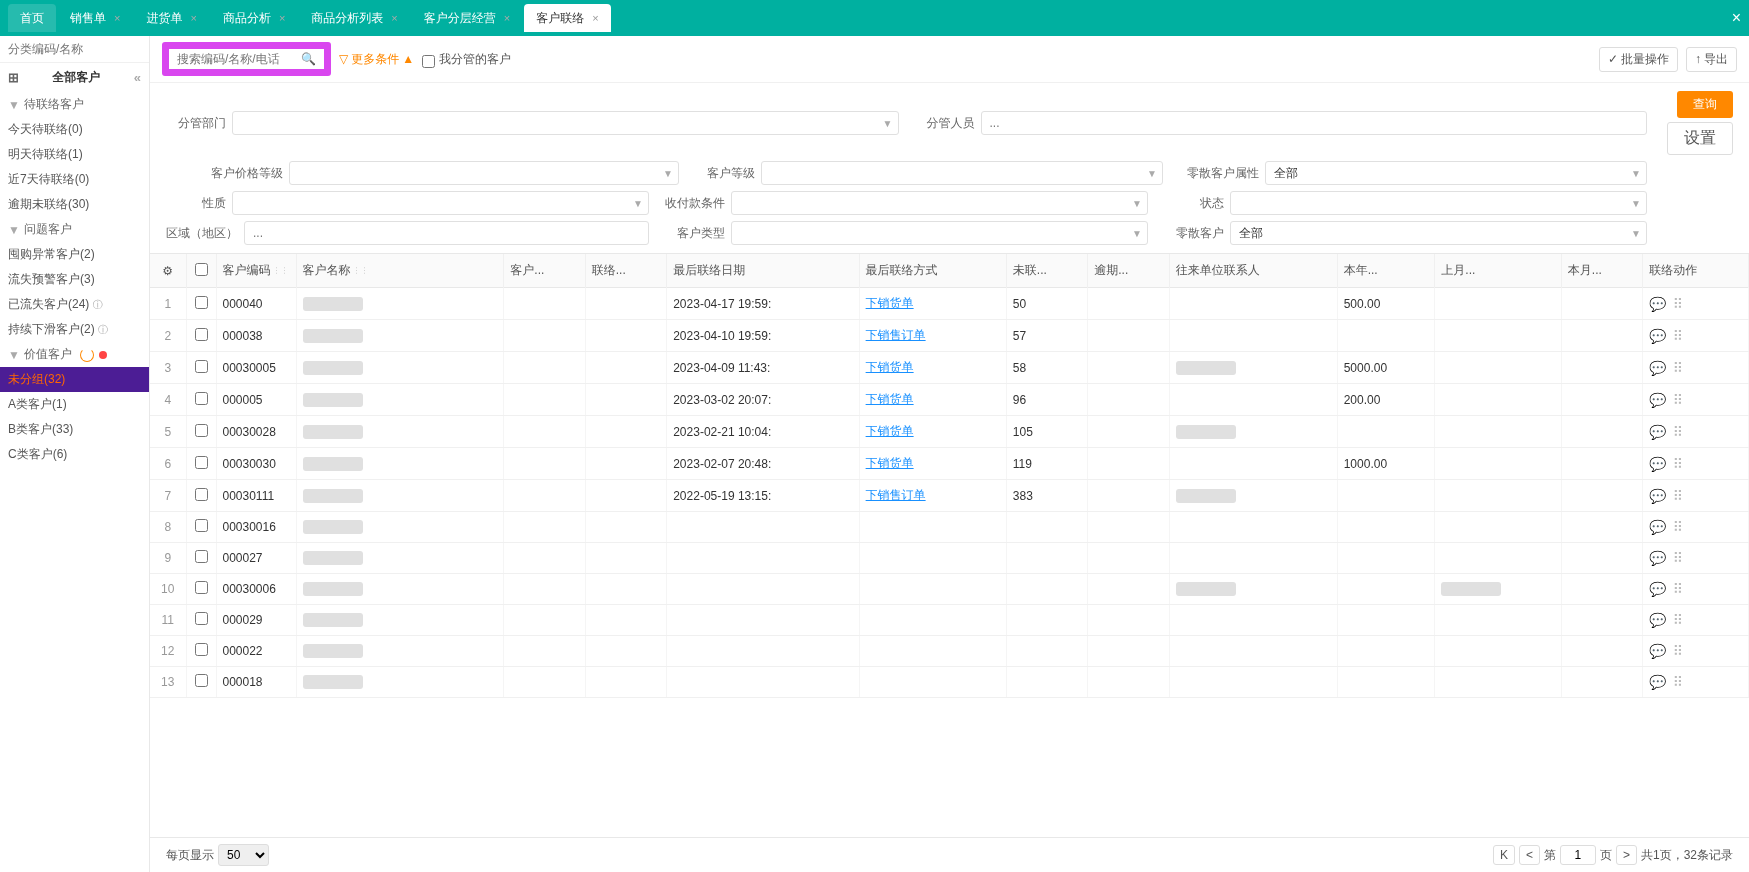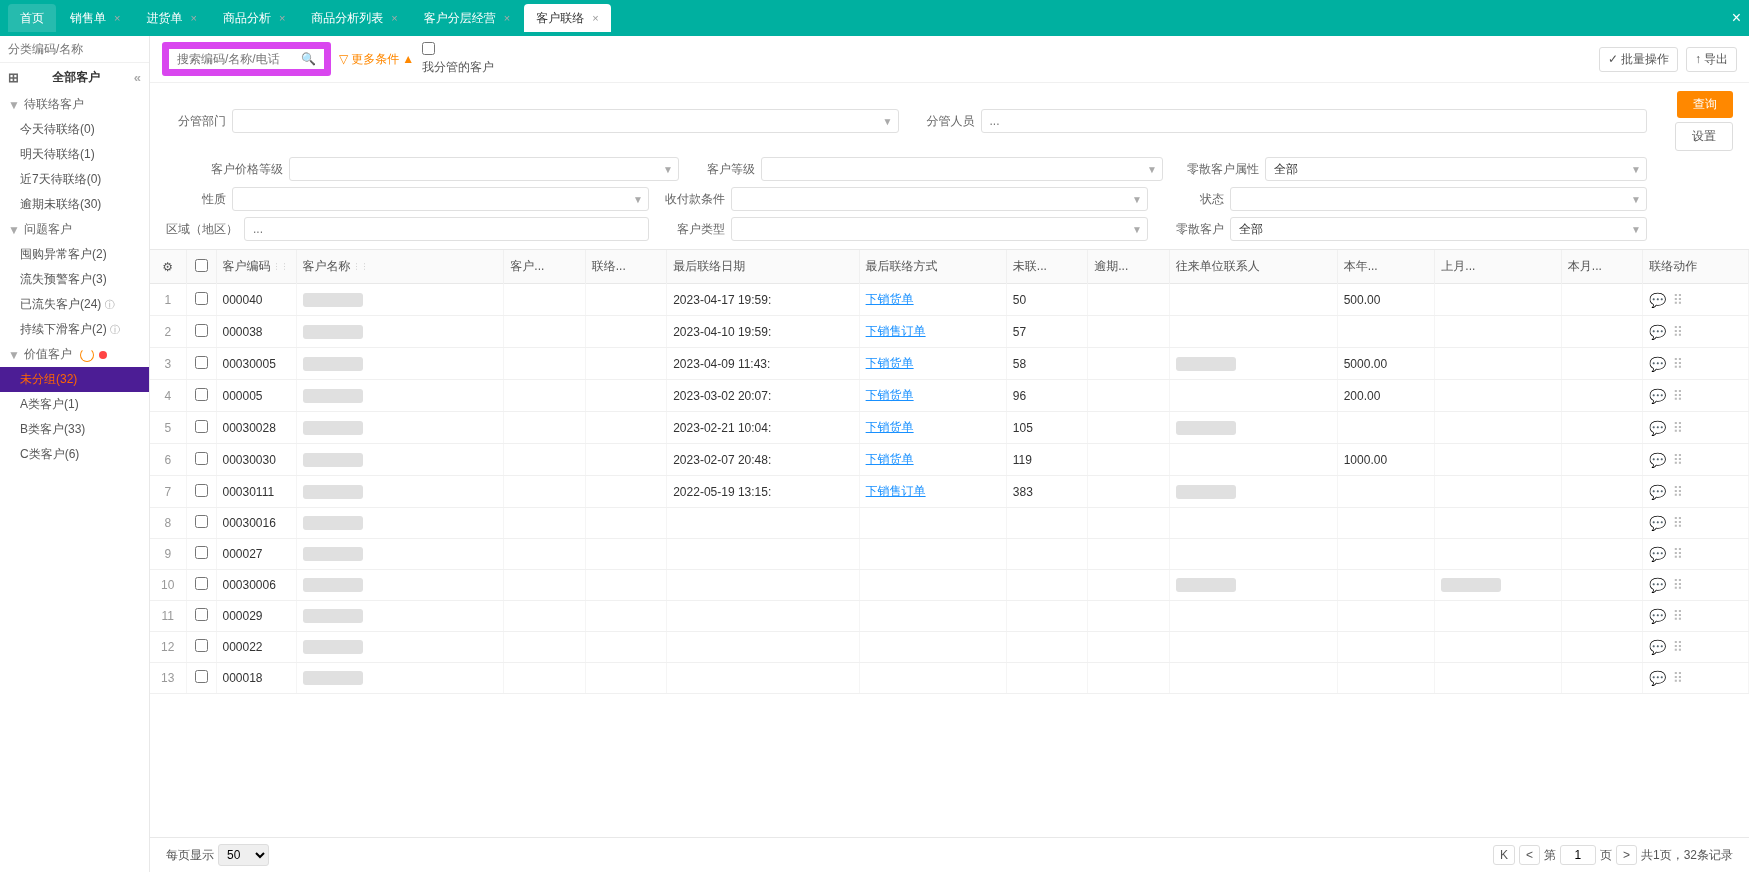--- a/index.html
+++ b/index.html
@@ -74,21 +74,21 @@
     .sidebar-group-label {
       display: flex;
       align-items: center;
       padding: 4px 8px;
       color: #666;
       font-size: 12px;
       cursor: pointer;
       gap: 4px;
     }
     .sidebar-item {
-      padding: 4px 8px 4px 20px;
+      padding: 4px 8px 4px 8px;
       color: #555;
       cursor: pointer;
       font-size: 12px;
     }
     .sidebar-item.active { background: #4c1d95; color: #ff6600; }
 
     
     .content-area {
       flex: 1;
       display: flex;
@@ -123,24 +123,23 @@
     }
     .filter-more {
       display: flex;
       align-items: center;
       color: #ff8800;
       cursor: pointer;
       gap: 3px;
     }
     .filter-checkbox {
       display: flex;
-      align-items: flex-start;
+      align-items: flex-end;
       gap: 4px;
       color: #555;
-      flex-direction: column;
     }
     .filter-right {
       margin-left: auto;
       display: flex;
       align-items: center;
       gap: 8px;
     }
     .btn-batch {
       display: flex;
       align-items: center;
@@ -228,21 +227,21 @@
       cursor: pointer;
       font-size: 12px;
     }
     .btn-reset {
       background: #fff;
       color: #555;
       border: 1px solid #ddd;
       border-radius: 3px;
       padding: 5px 16px;
       cursor: pointer;
-      font-size: 12px;
+      font-size: 16px;
     }
     .filter-actions {
       display: flex;
       flex-direction: column;
       gap: 4px;
       align-items: flex-end;
       min-width: 70px;
     }
 
     

